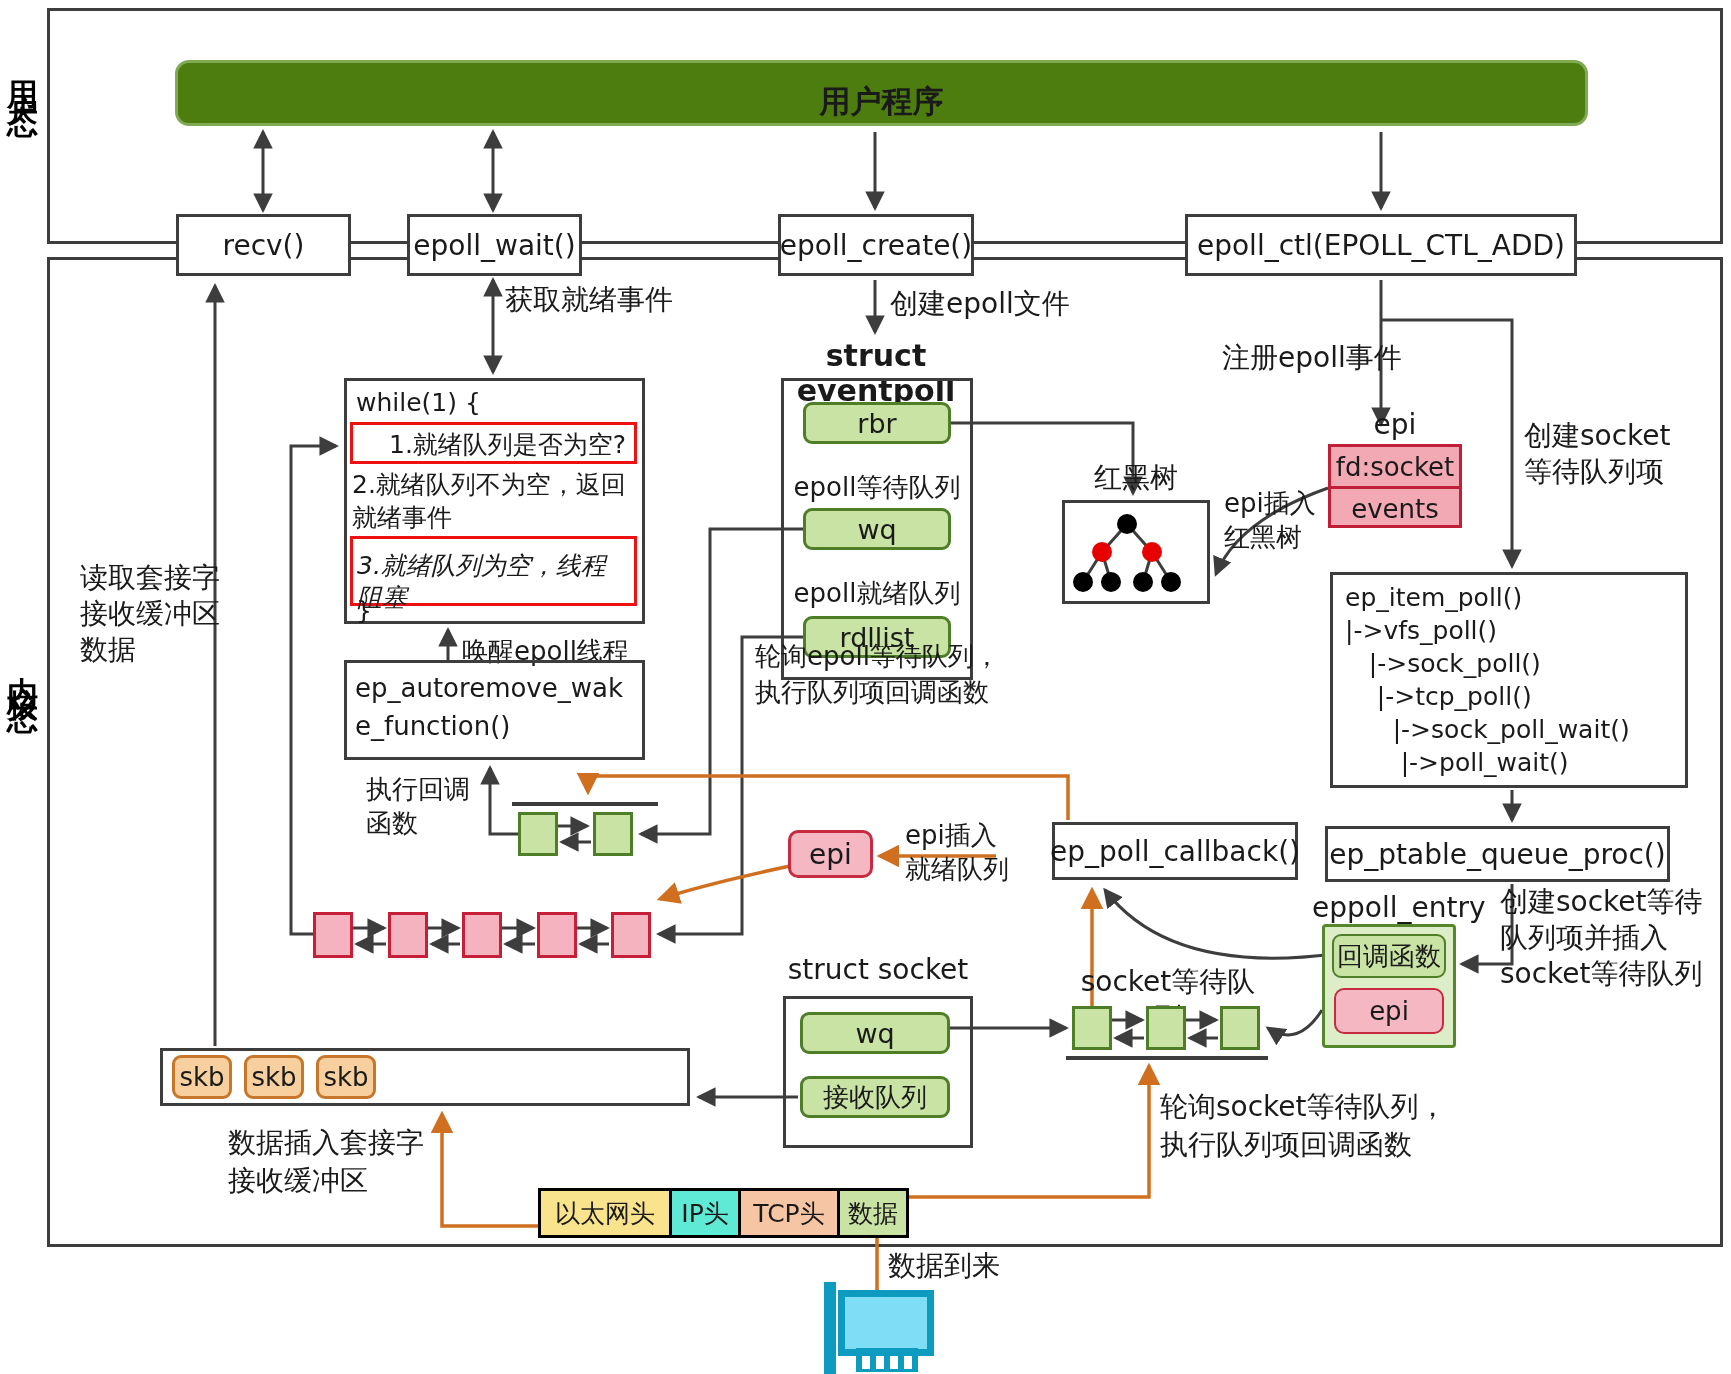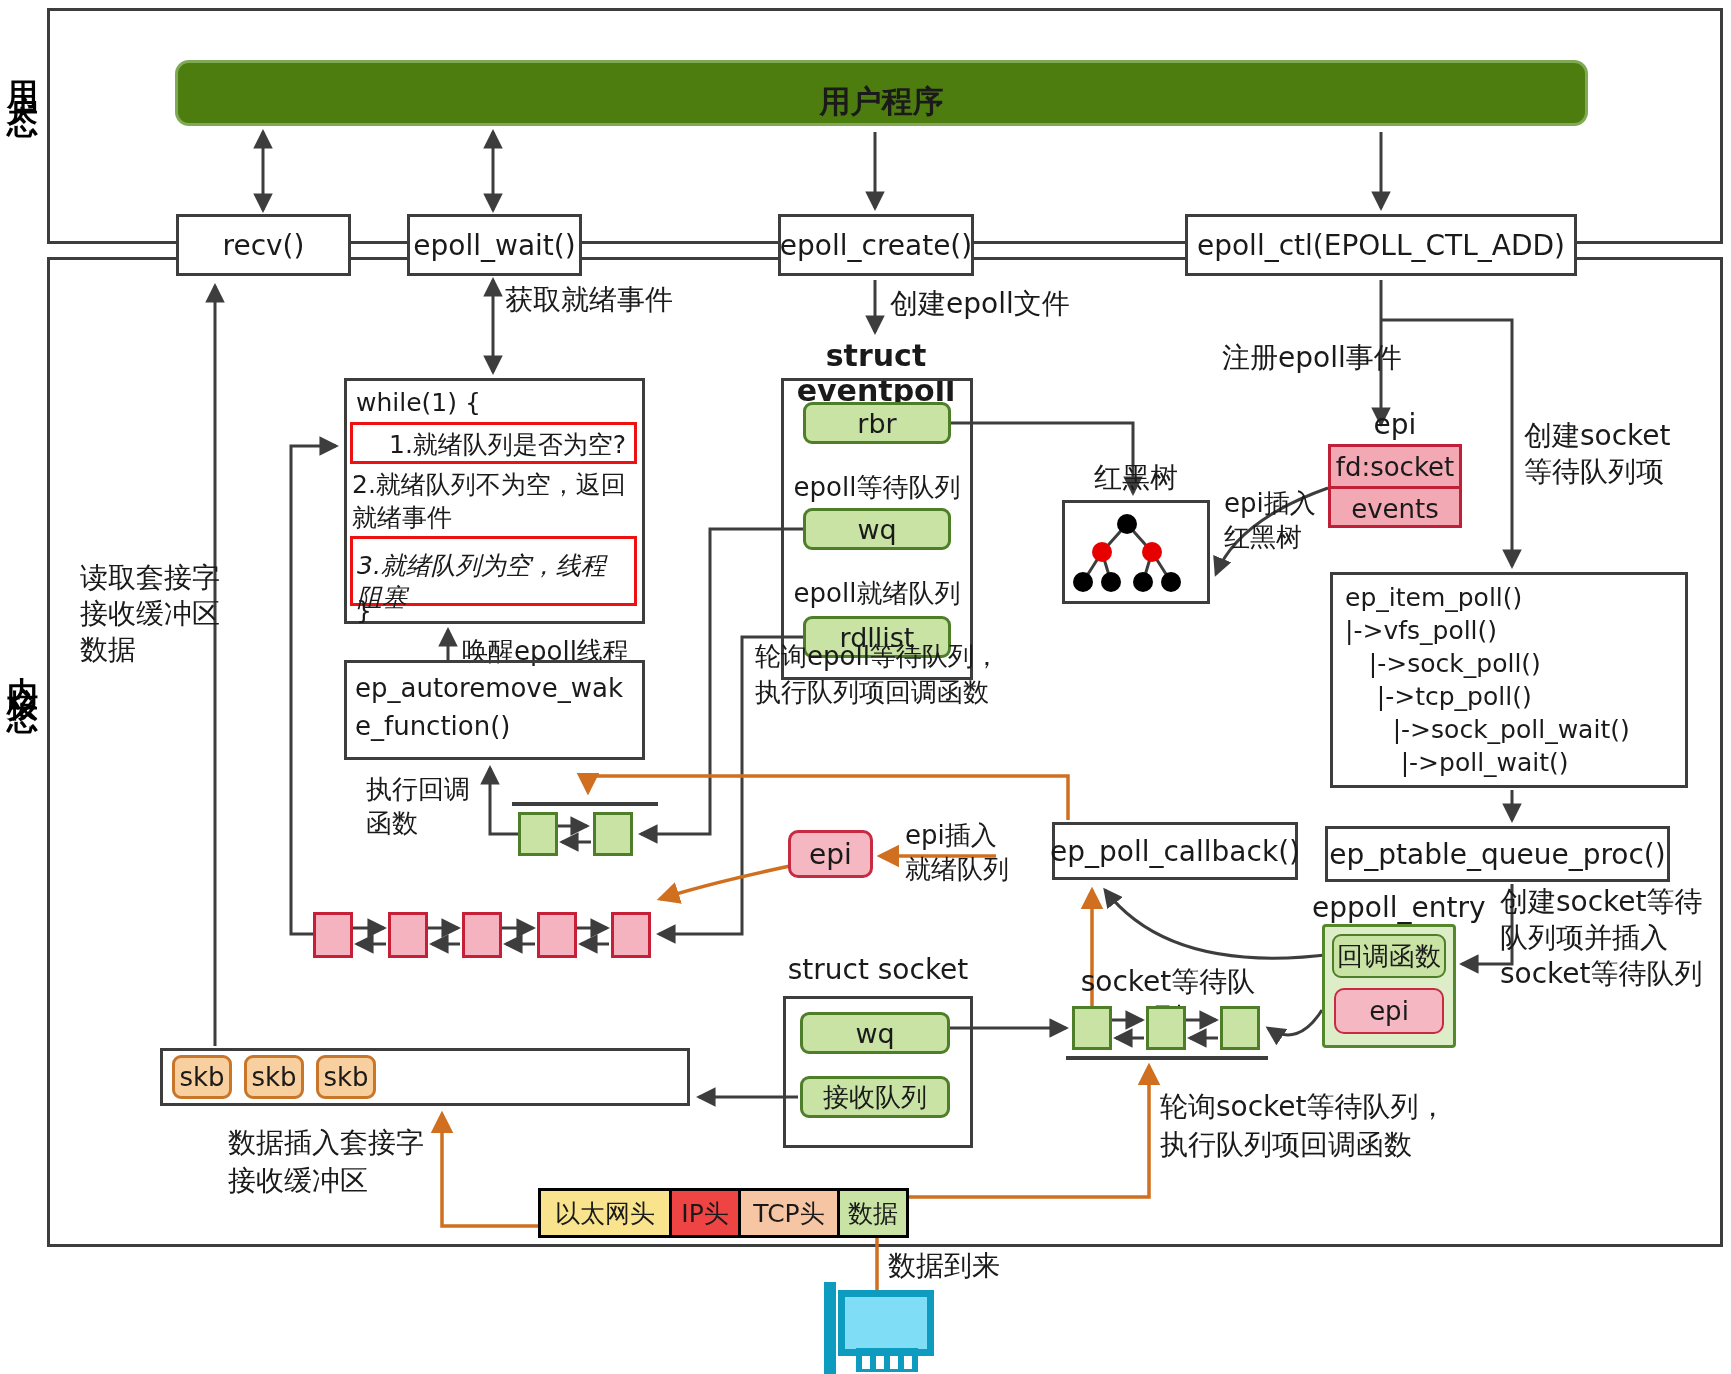--- a/index.html
+++ b/index.html
@@ -15,21 +15,21 @@
   .green-big{background:#4d7c0f;border:3px solid #7fa953;border-radius:14px;display:flex;align-items:flex-end;justify-content:center;font-size:31px;font-weight:bold;}
   .green-pill{background:#c8e3a4;border:3px solid #4e7e28;border-radius:9px;display:flex;align-items:center;justify-content:center;font-size:27px;}
   .pink-pill{background:#f5b8c2;border:3px solid #c62b42;border-radius:10px;display:flex;align-items:center;justify-content:center;font-size:28px;}
   .node-green{background:#c8e3a4;border:3px solid #4e7e28;}
   .node-red{background:#f5b3bf;border:3px solid #c62038;}
   .redline{border:3px solid #ee1111;}
   .code{font-size:25px;line-height:33px;white-space:pre;}
   .skb-pill{background:#f8d09f;border:3px solid #c8762a;border-radius:9px;display:flex;align-items:center;justify-content:center;font-size:26px;}
   .pseg{height:44px;border:3px solid #000;display:flex;align-items:center;justify-content:center;font-size:25px;margin-left:-3px;}
   .seg-eth{background:#f9e48d;width:128px;margin-left:0;}
-  .seg-ip{background:#ef4444;width:66px;}
+  .seg-ip{background:#5eead4;width:66px;}
   .seg-tcp{background:#f6c6a4;width:96px;}
   .seg-data{background:#c9e3a5;width:66px;}
   .eppoll-outer{background:#dcedc8;border:3px solid #55882c;border-radius:4px;}
   .bold{font-weight:bold;}
 </style>
 </head>
 <body>
 
 <div id="canvas">
 

